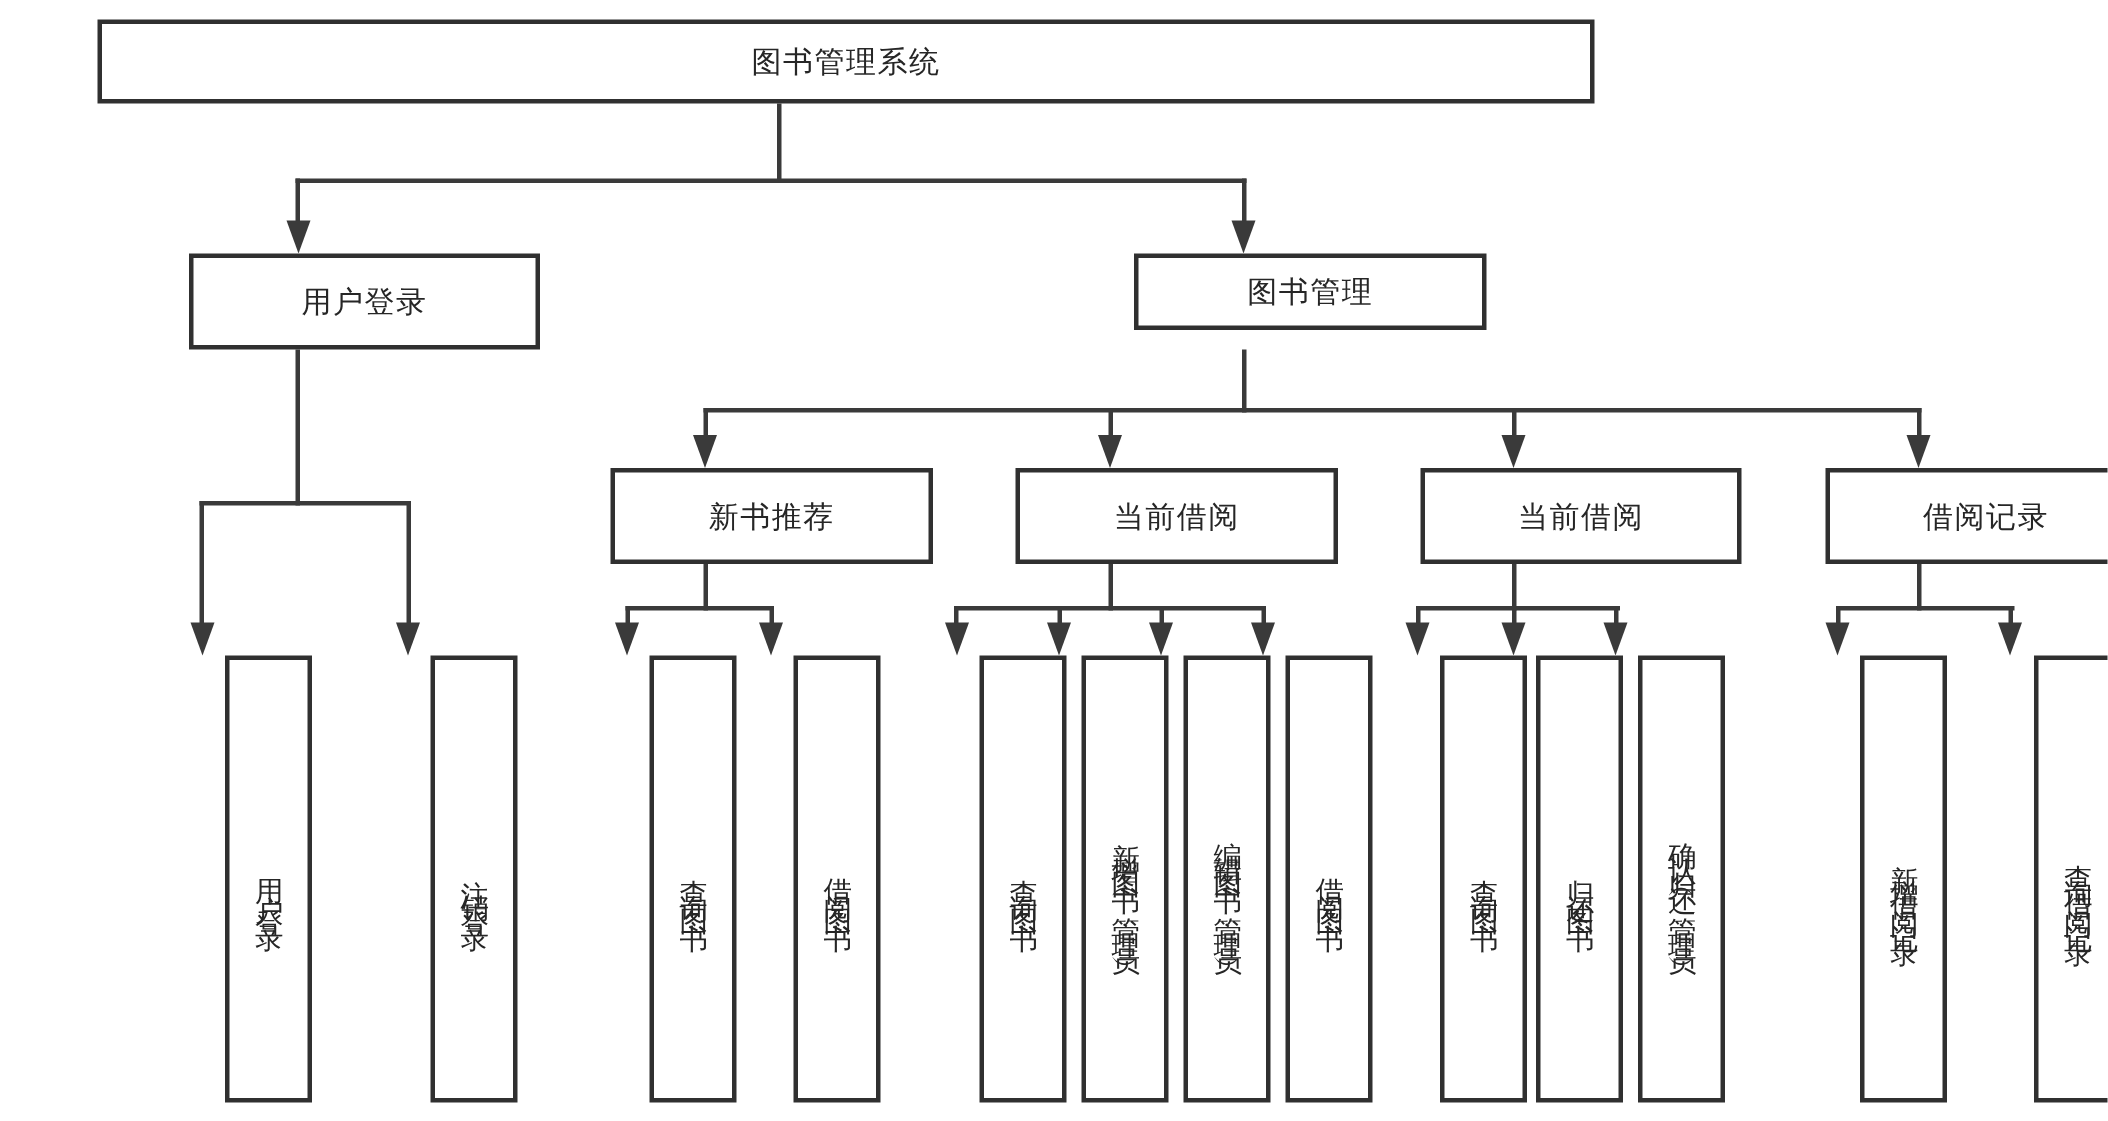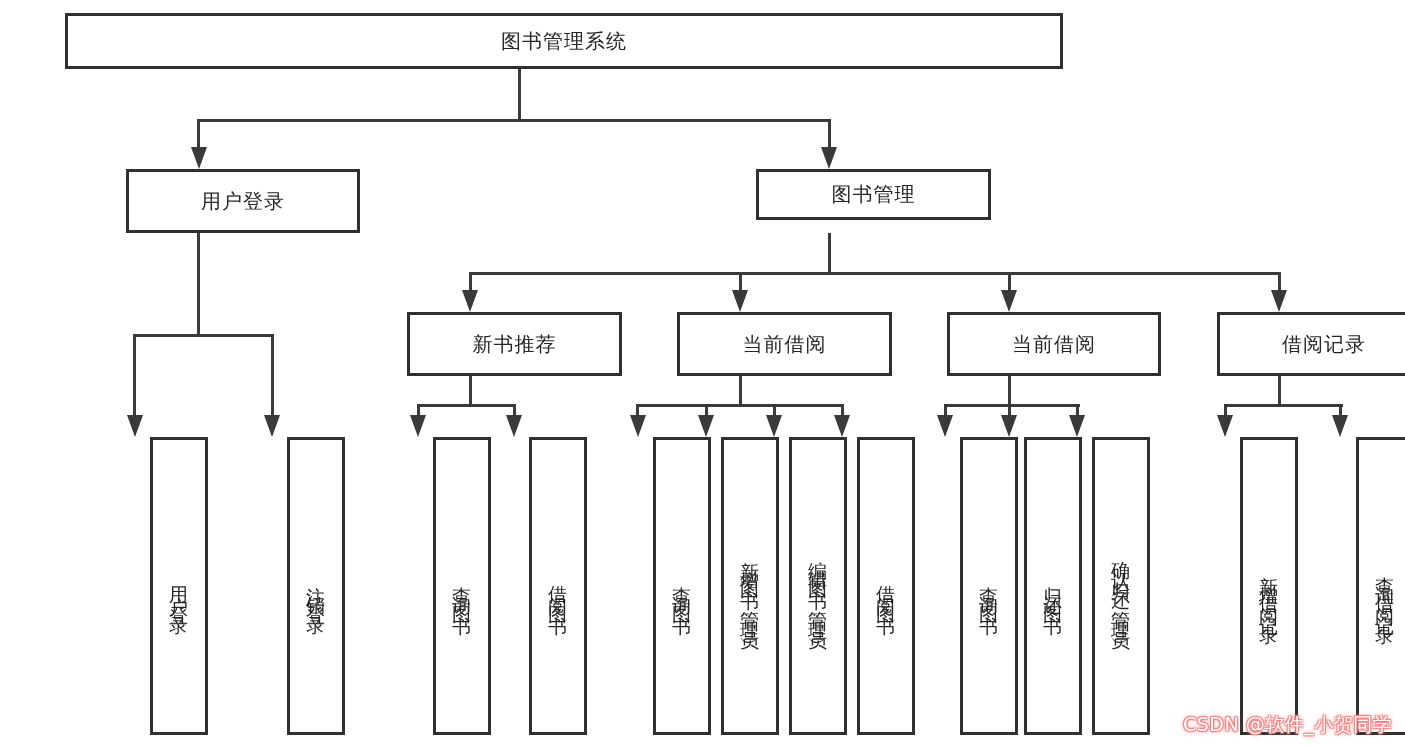--- a/index.html
+++ b/index.html
@@ -122,15 +122,14 @@
   <div class="box vbox" style="left:745px;top:437px;width:58px;height:298px;">编辑图书（管理员）</div>
   <div class="box vbox" style="left:813px;top:437px;width:58px;height:298px;">借阅图书</div>
 
   <div class="box vbox" style="left:916px;top:437px;width:58px;height:298px;">查询图书</div>
   <div class="box vbox" style="left:980px;top:437px;width:58px;height:298px;">归还图书</div>
   <div class="box vbox" style="left:1048px;top:437px;width:58px;height:298px;">确认归还（管理员）</div>
 
   <div class="box vbox" style="left:1196px;top:437px;width:58px;height:298px;">新增借阅记录</div>
   <div class="box vbox" style="left:1312px;top:437px;width:58px;height:298px;">查询借阅记录</div>
 
-  <div class="watermark">CSDN @软件_小贺同学</div>
 
 </div>
 
 </body></html>

